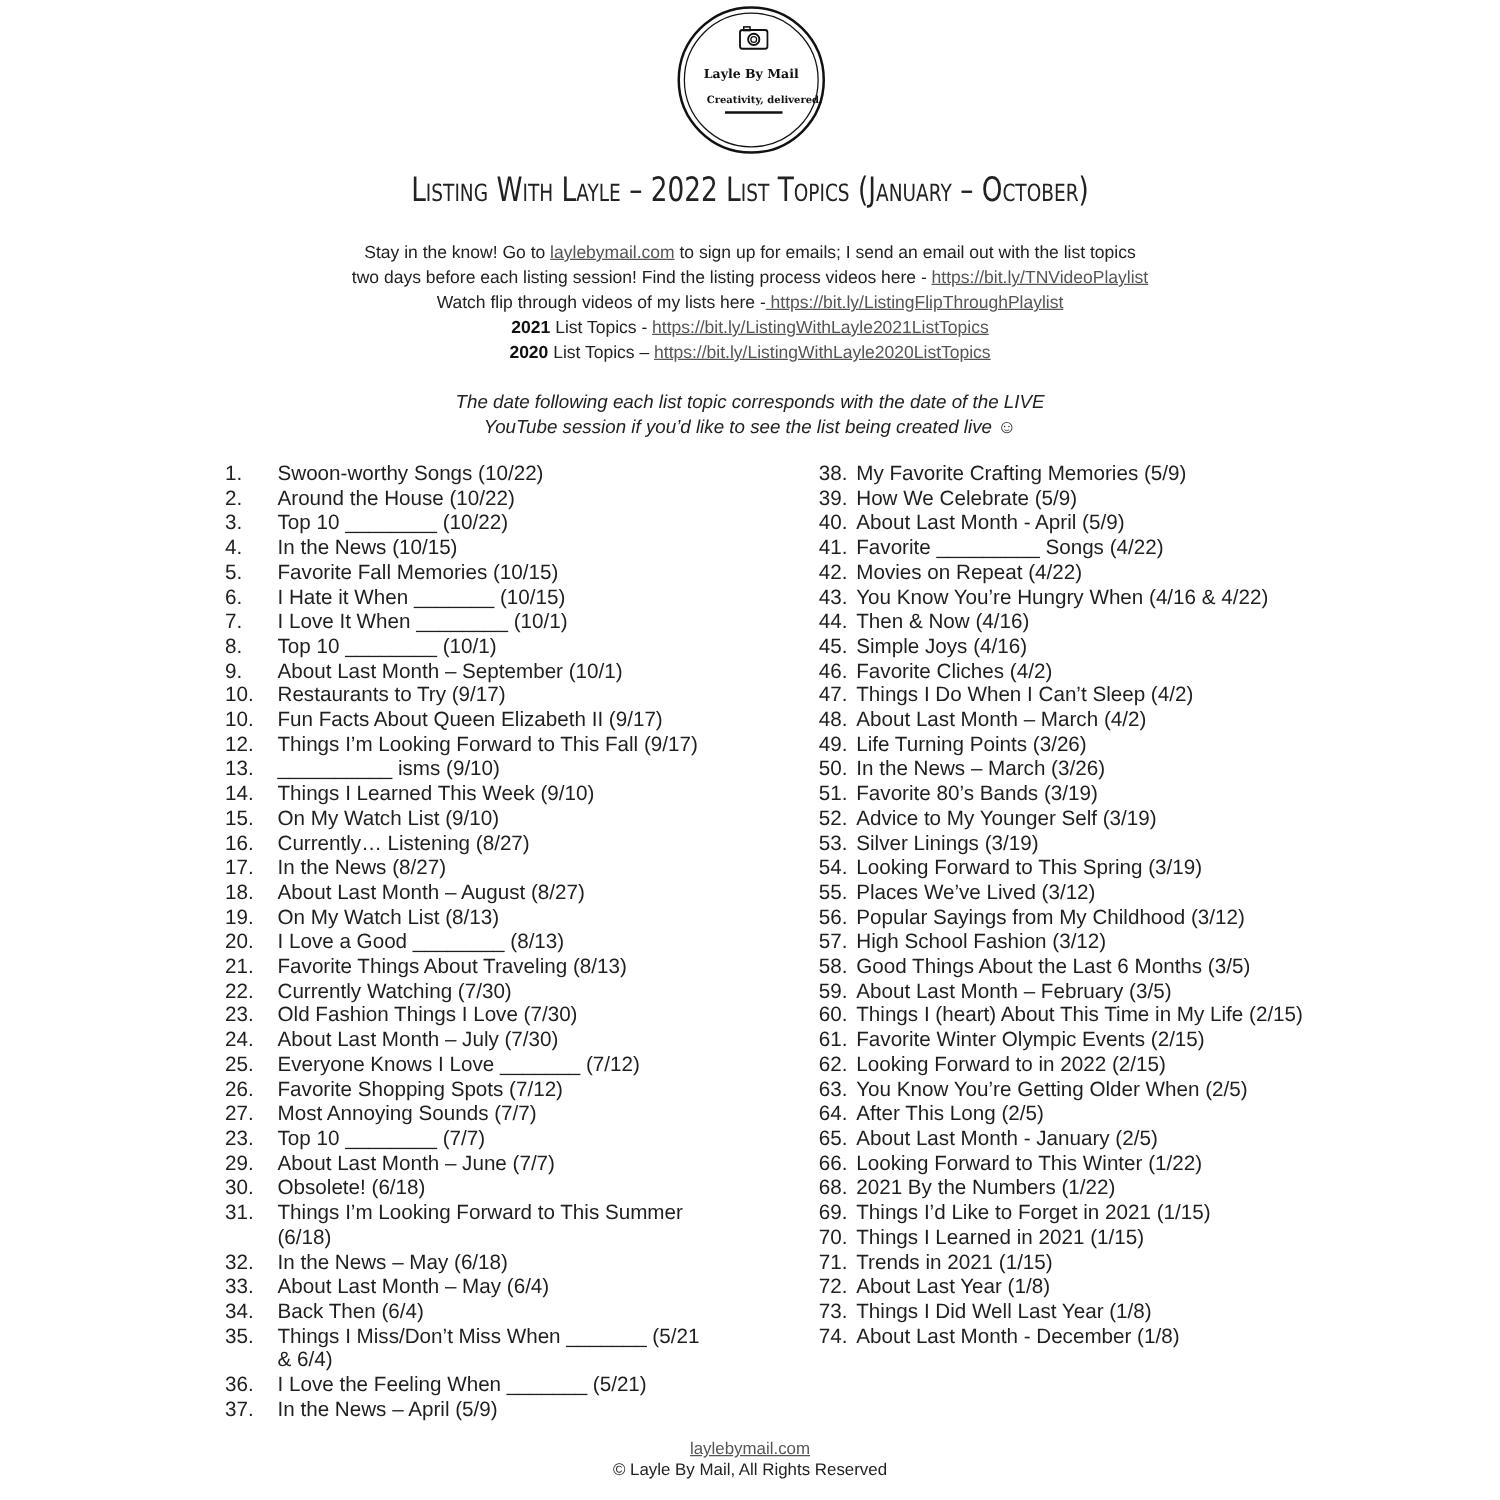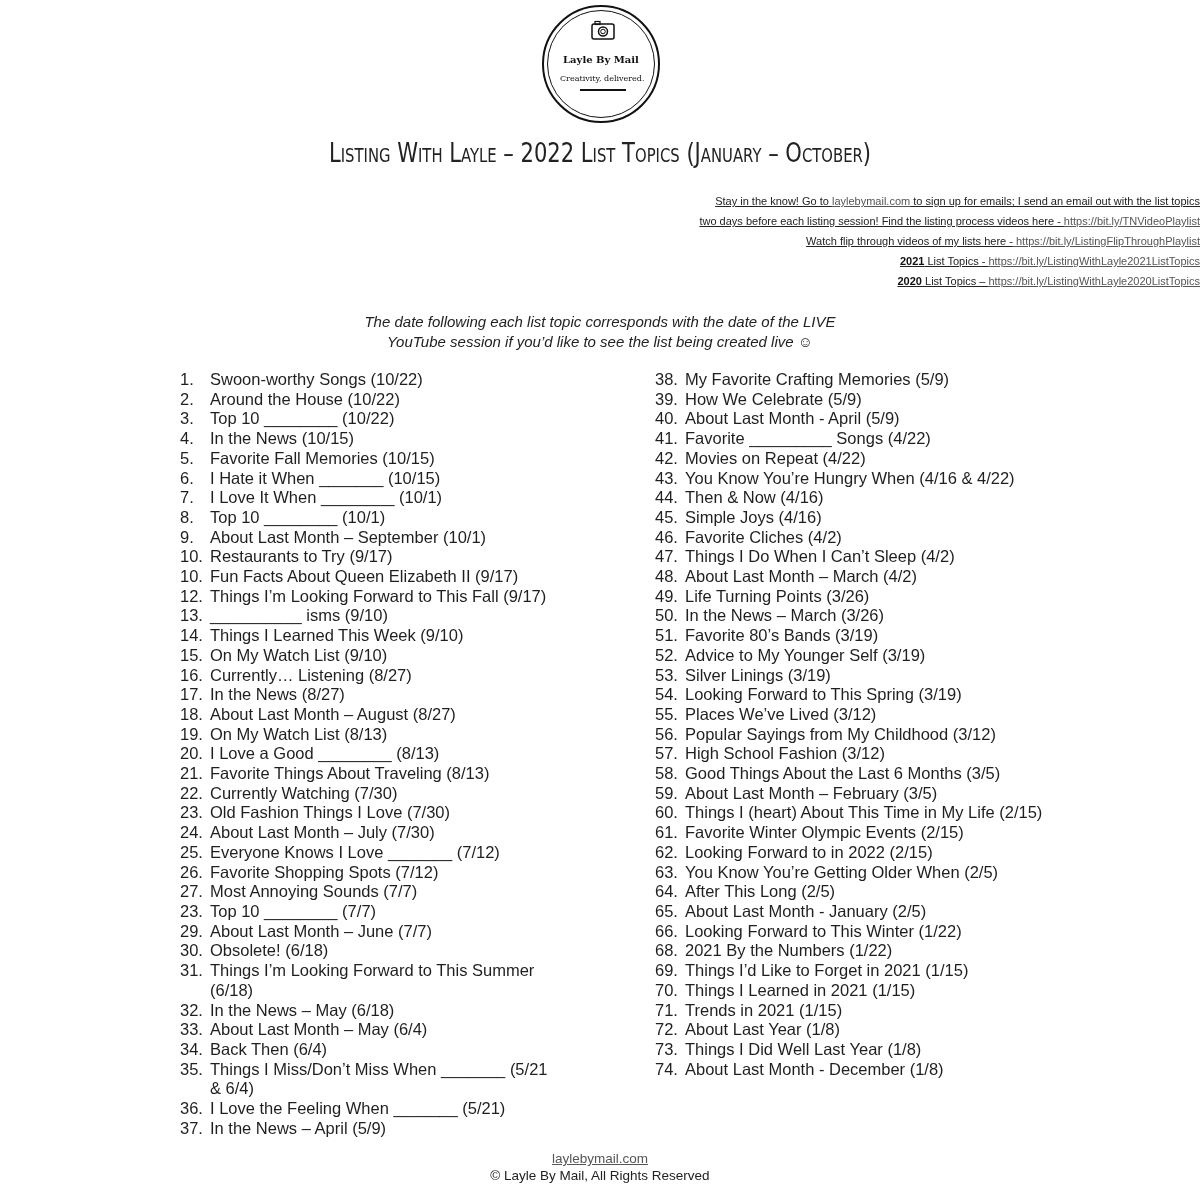--- a/index.html
+++ b/index.html
@@ -14,49 +14,49 @@
   .logo-inner {
     position: absolute; left: 3px; top: 3px; right: 3px; bottom: 3px;
     border-radius: 50%; border: 1.5px solid #111;
   }
   .logo-camera { position: absolute; left: 47px; top: 13px; width: 24px; height: 20px; }
   .logo-name {
     position: absolute; left: 0; right: 0; top: 47px; text-align: center;
     font-family: "DejaVu Serif", serif; font-weight: bold; font-size: 10px; color: #111;
   }
   .logo-tag {
-    position: absolute; left: 16px; right: 0; top: 67px; text-align: left;
-    font-family: "DejaVu Serif", serif; font-weight: normal; font-size: 8px; color: #111;
+    position: absolute; left: 0; right: 0; top: 67px; text-align: right;
+    font-family: "DejaVu Serif", serif; font-weight: bold; font-size: 8px; color: #111;
   }
   .logo-rule { position: absolute; left: 36px; width: 46px; top: 82px; height: 2px; background: #111; }
 
   .title {
     position: absolute; left: 0; right: 0; top: 137px; text-align: center;
     font-family: "DejaVu Sans", sans-serif; font-size: 27px; letter-spacing: 0px;
     font-variant: small-caps; color: #222; transform: scaleX(0.78); transform-origin: center;
   }
   .intro {
-    position: absolute; left: 0; right: 0; top: 191px; text-align: right;
-    font-size: 11px; line-height: 20px; color: #222; text-decoration: underline;
+    position: absolute; left: 0; right: 0; top: 191px; text-align: center;
+    font-size: 14px; line-height: 20px; color: #222;
   }
   .intro a, .footer a { color: #555; text-decoration: underline; }
   .intro b { font-weight: bold; color: #111; }
   .note {
     position: absolute; left: 0; right: 0; top: 312px; text-align: center;
     font-style: italic; font-size: 15px; line-height: 20px; color: #222;
   }
   .col { position: absolute; top: 370px; width: 460px; list-style: none; margin: 0; padding: 0; }
   .col.left { left: 180px; }
   .col.right { left: 655px; width: 420px; }
   .col li {
     display: flex; font-size: 16.5px; line-height: 19.7px; color: #1f1f1f;
   }
   .col li .num { width: 30px; flex: none; }
   .col li .txt { flex: 1; }
-  .col.left li .txt { max-width: 350px; }
+  .col.left li .txt { max-width: 350px; margin-left: 12px; }
   .footer {
     position: absolute; left: 0; right: 0; top: 1150px; text-align: center;
     font-size: 13.5px; line-height: 17px; color: #222;
   }
 </style>
 </head>
 <body>
 
 <div class="logo">
   <div class="logo-inner"></div>

